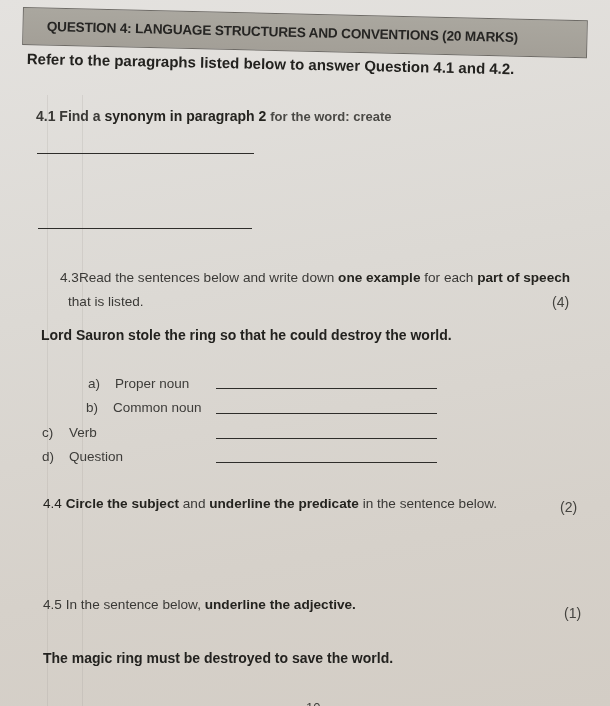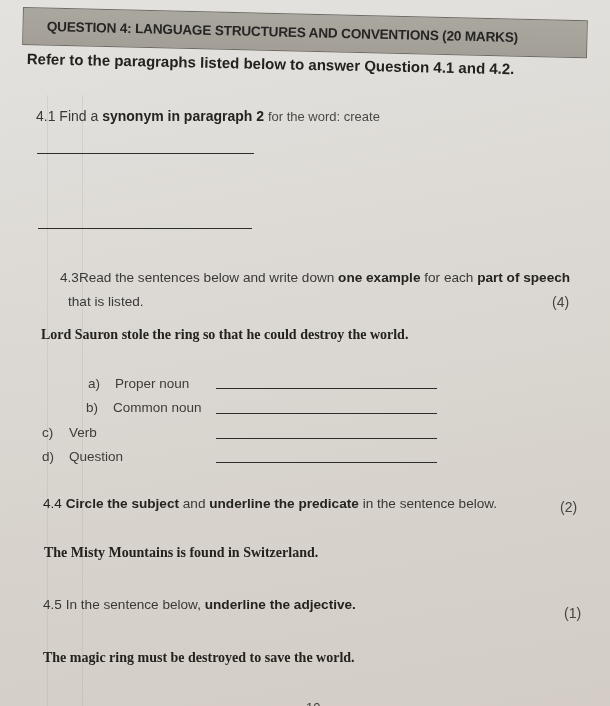--- a/index.html
+++ b/index.html
@@ -84,21 +84,20 @@
       position: absolute;
       font-size: 14px;
       color: #44433f;
     }
     .sentence {
       position: absolute;
       font-size: 14px;
       font-weight: bold;
       color: #23221f;
       white-space: nowrap;
-      font-family: Liberation Serif, serif;
     }
     .pos-label {
       position: absolute;
       font-size: 13.5px;
       color: #3d3c39;
       white-space: nowrap;
     }
     .pos-letter {
       display: inline-block;
       width: 27px;
@@ -117,21 +116,21 @@
 <div class="page">
 
   <div class="vline" style="left:47px;"></div>
   <div class="vline" style="left:82px;"></div>
 
   <div class="header-bar"></div>
   <div class="header-title">QUESTION 4: LANGUAGE STRUCTURES AND CONVENTIONS (20 MARKS)</div>
 
   <div class="intro">Refer to the paragraphs listed below to answer Question 4.1 and 4.2.</div>
 
-  <div class="line" style="left:36px; top:108px;">
+  <div class="line" style="left:36px; top:108px;font-weight:bold;">
     <span>4.1</span>
     <span>Find a</span>
     <b>synonym in paragraph 2</b>
     <span class="light">for the word: create</span>
   </div>
   <div class="answer-line" style="left:37px; top:153px; width:217px;"></div>
 
   <div class="answer-line" style="left:38px; top:228px; width:214px;"></div>
 
   <div class="line" style="left:40px; top:270px; font-size:13.6px;margin-left:20px;">
@@ -167,21 +166,20 @@
 
   <div class="line" style="left:43px; top:496px; font-size:13.6px;">
     <b style="font-weight:normal;">4.4</b>
     <b>Circle the subject</b>
     <span>and</span>
     <b>underline the predicate</b>
     <span>in the sentence below.</span>
   </div>
   <div class="marks" style="left:560px; top:499px;">(2)</div>
 
-  <div class="sentence" style="left:44px; top:545px;">The Misty Mountains is found in Switzerland.</div>
 
   <div class="line" style="left:43px; top:597px; font-size:13.6px;">
     <span>4.5</span>
     <span>In the sentence below,</span>
     <b>underline the adjective.</b>
   </div>
   <div class="marks" style="left:564px; top:605px;">(1)</div>
 
   <div class="sentence" style="left:43px; top:650px;">The magic ring must be destroyed to save the world.</div>
 

